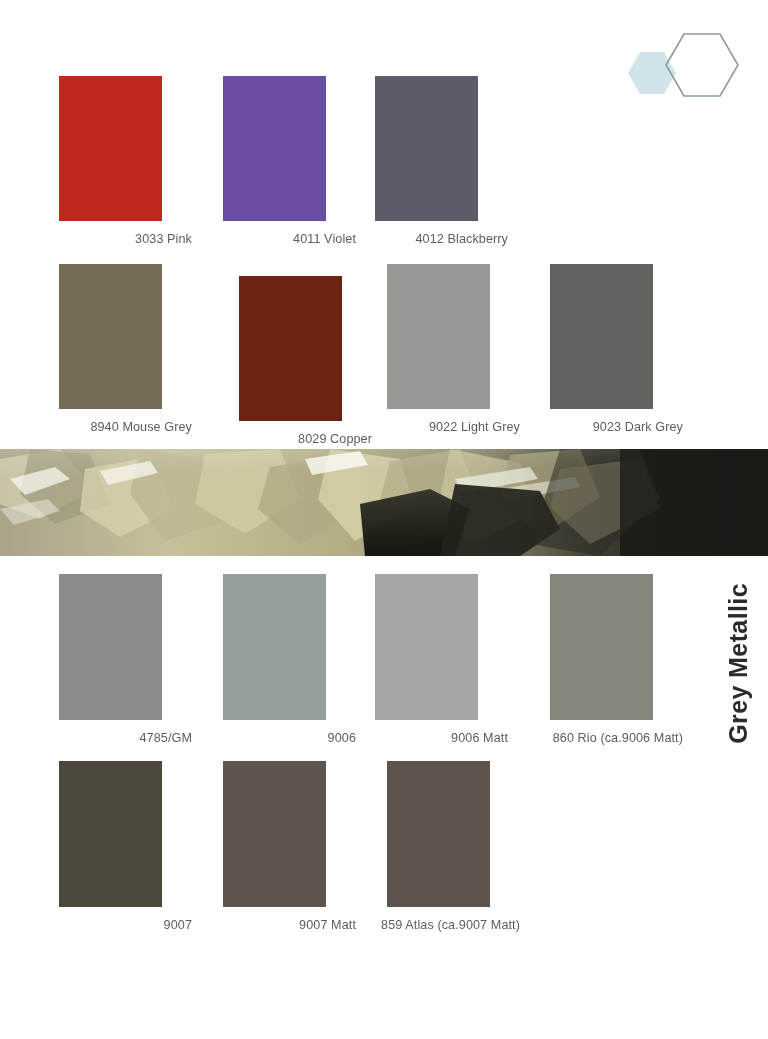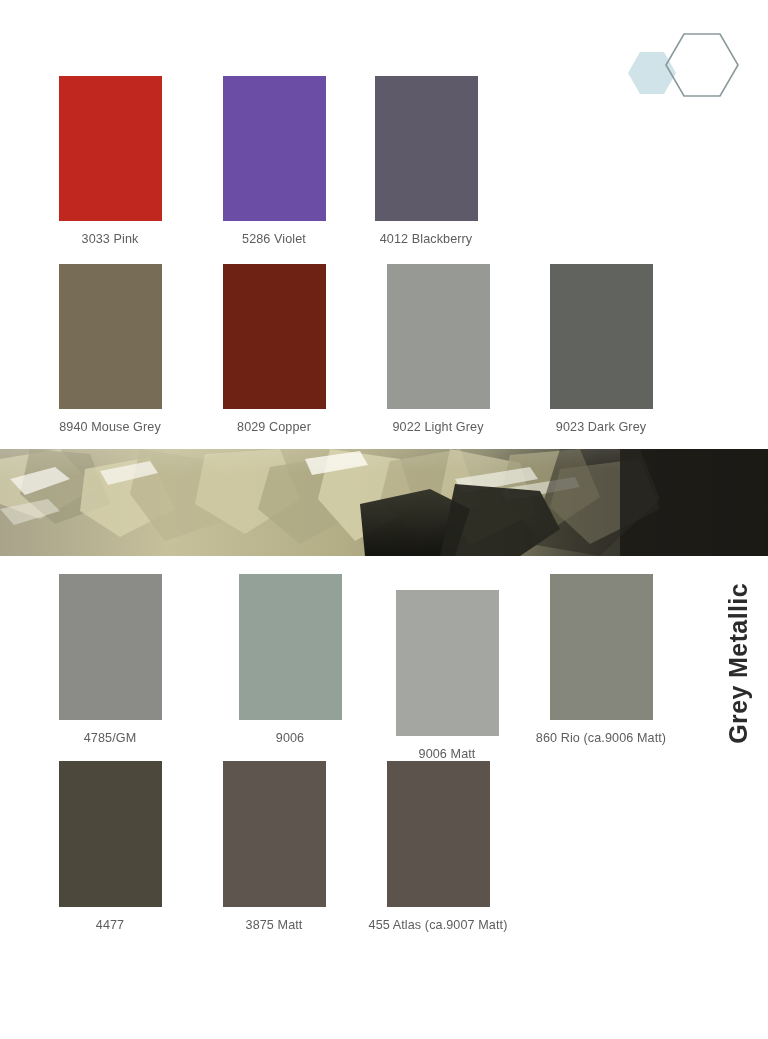--- a/index.html
+++ b/index.html
@@ -11,21 +11,21 @@
     overflow:hidden;
     -webkit-font-smoothing:antialiased;
   }
 
   
   .hex-mark{position:absolute;top:18px;left:600px;width:150px;height:100px;}
   .hex-mark svg{display:block;}
 
   
   .row{position:absolute;left:0;width:768px;}
-  .sw-cell{position:absolute;top:0;width:164px;text-align:center;}
+  .sw-cell{position:absolute;top:0;width:164px;text-align:right;}
   .sw-chip{width:103px;height:145px;margin:0 auto;display:block;}
   .sw-chip.tall{height:146px;}
   .sw-label{
     margin-top:11px;
     font-size:12.6px;
     color:#5d5d5d;
     letter-spacing:.1px;
     white-space:nowrap;
     font-family:"Liberation Sans", sans-serif;
   }
@@ -75,34 +75,34 @@
   </svg>
 </div>
 
 <div class="row" id="row1">
   <div class="sw-cell" style="left:28px;">
     <span class="sw-chip" style="background:#C0271F"></span>
     <div class="sw-label">3033 Pink</div>
   </div>
   <div class="sw-cell" style="left:192px;">
     <span class="sw-chip" style="background:#6B4DA5"></span>
-    <div class="sw-label">5286 Violet</div>
+    <div class="sw-label">4011 Violet</div>
   </div>
   <div class="sw-cell" style="left:344px;">
     <span class="sw-chip" style="background:#5E5A69"></span>
     <div class="sw-label">4012 Blackberry</div>
   </div>
 </div>
 
 <div class="row" id="row2">
   <div class="sw-cell" style="left:28px;">
     <span class="sw-chip" style="background:#776C55"></span>
     <div class="sw-label">8940 Mouse Grey</div>
   </div>
-  <div class="sw-cell" style="left:192px;">
+  <div class="sw-cell" style="left:208px;margin-top:12px;">
     <span class="sw-chip" style="background:#6E2214"></span>
     <div class="sw-label">8029 Copper</div>
   </div>
   <div class="sw-cell" style="left:356px;">
     <span class="sw-chip" style="background:#979A94"></span>
     <div class="sw-label">9022 Light Grey</div>
   </div>
   <div class="sw-cell" style="left:519px;">
     <span class="sw-chip" style="background:#61635F"></span>
     <div class="sw-label">9023 Dark Grey</div>
@@ -161,46 +161,46 @@
 
 <div class="vtitle">
   <span>Grey Metallic</span>
 </div>
 
 <div class="row" id="row3">
   <div class="sw-cell" style="left:28px;">
     <span class="sw-chip tall" style="background:#8B8C87"></span>
     <div class="sw-label">4785/GM</div>
   </div>
-  <div class="sw-cell" style="left:208px;">
+  <div class="sw-cell" style="left:192px;">
     <span class="sw-chip tall" style="background:#93A198"></span>
     <div class="sw-label">9006</div>
   </div>
-  <div class="sw-cell" style="left:365px;margin-top:16px;">
+  <div class="sw-cell" style="left:344px;">
     <span class="sw-chip tall" style="background:#A4A6A2"></span>
     <div class="sw-label">9006 Matt</div>
   </div>
   <div class="sw-cell" style="left:519px;">
     <span class="sw-chip tall" style="background:#85877C"></span>
     <div class="sw-label">860 Rio (ca.9006 Matt)</div>
   </div>
 </div>
 
 <div class="row" id="row4">
   <div class="sw-cell" style="left:28px;">
     <span class="sw-chip tall" style="background:#4C483C"></span>
-    <div class="sw-label">4477</div>
+    <div class="sw-label">9007</div>
   </div>
   <div class="sw-cell" style="left:192px;">
     <span class="sw-chip tall" style="background:#5E564E"></span>
-    <div class="sw-label">3875 Matt</div>
+    <div class="sw-label">9007 Matt</div>
   </div>
   <div class="sw-cell" style="left:356px;">
     <span class="sw-chip tall" style="background:#5C544C"></span>
-    <div class="sw-label">455 Atlas (ca.9007 Matt)</div>
+    <div class="sw-label">859 Atlas (ca.9007 Matt)</div>
   </div>
 </div>
 
 <div class="footer">
 
   
   
 
   
   

